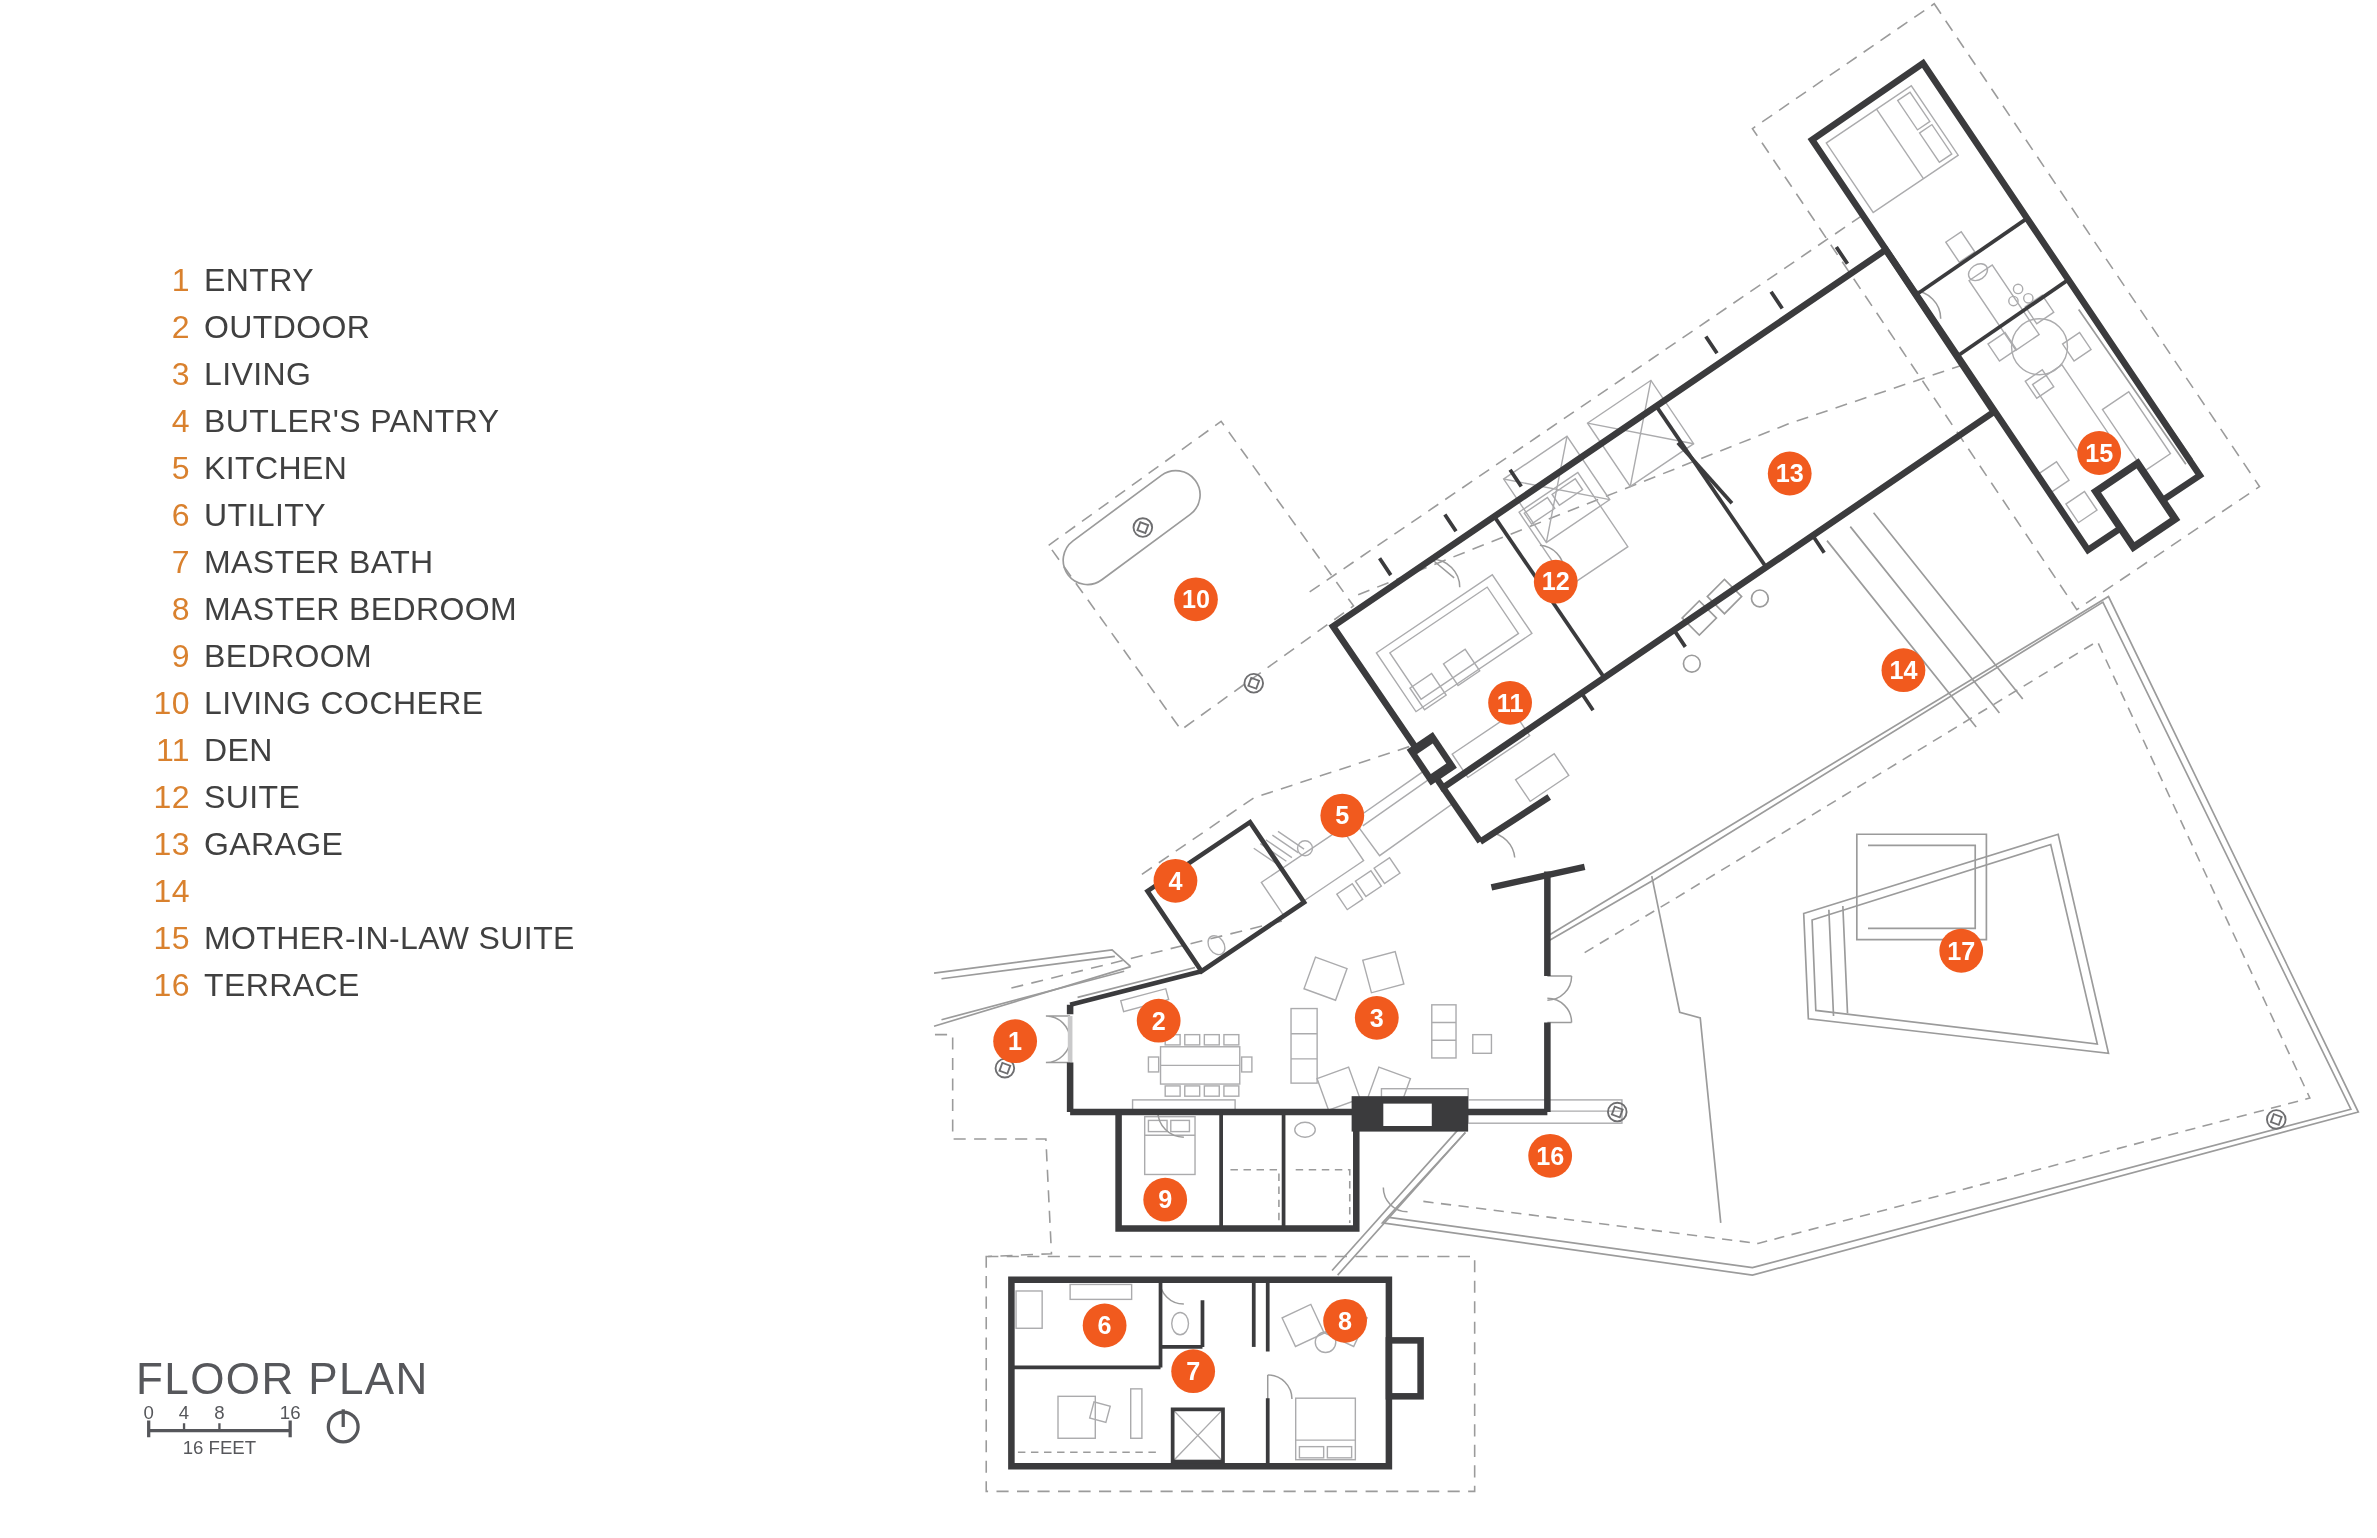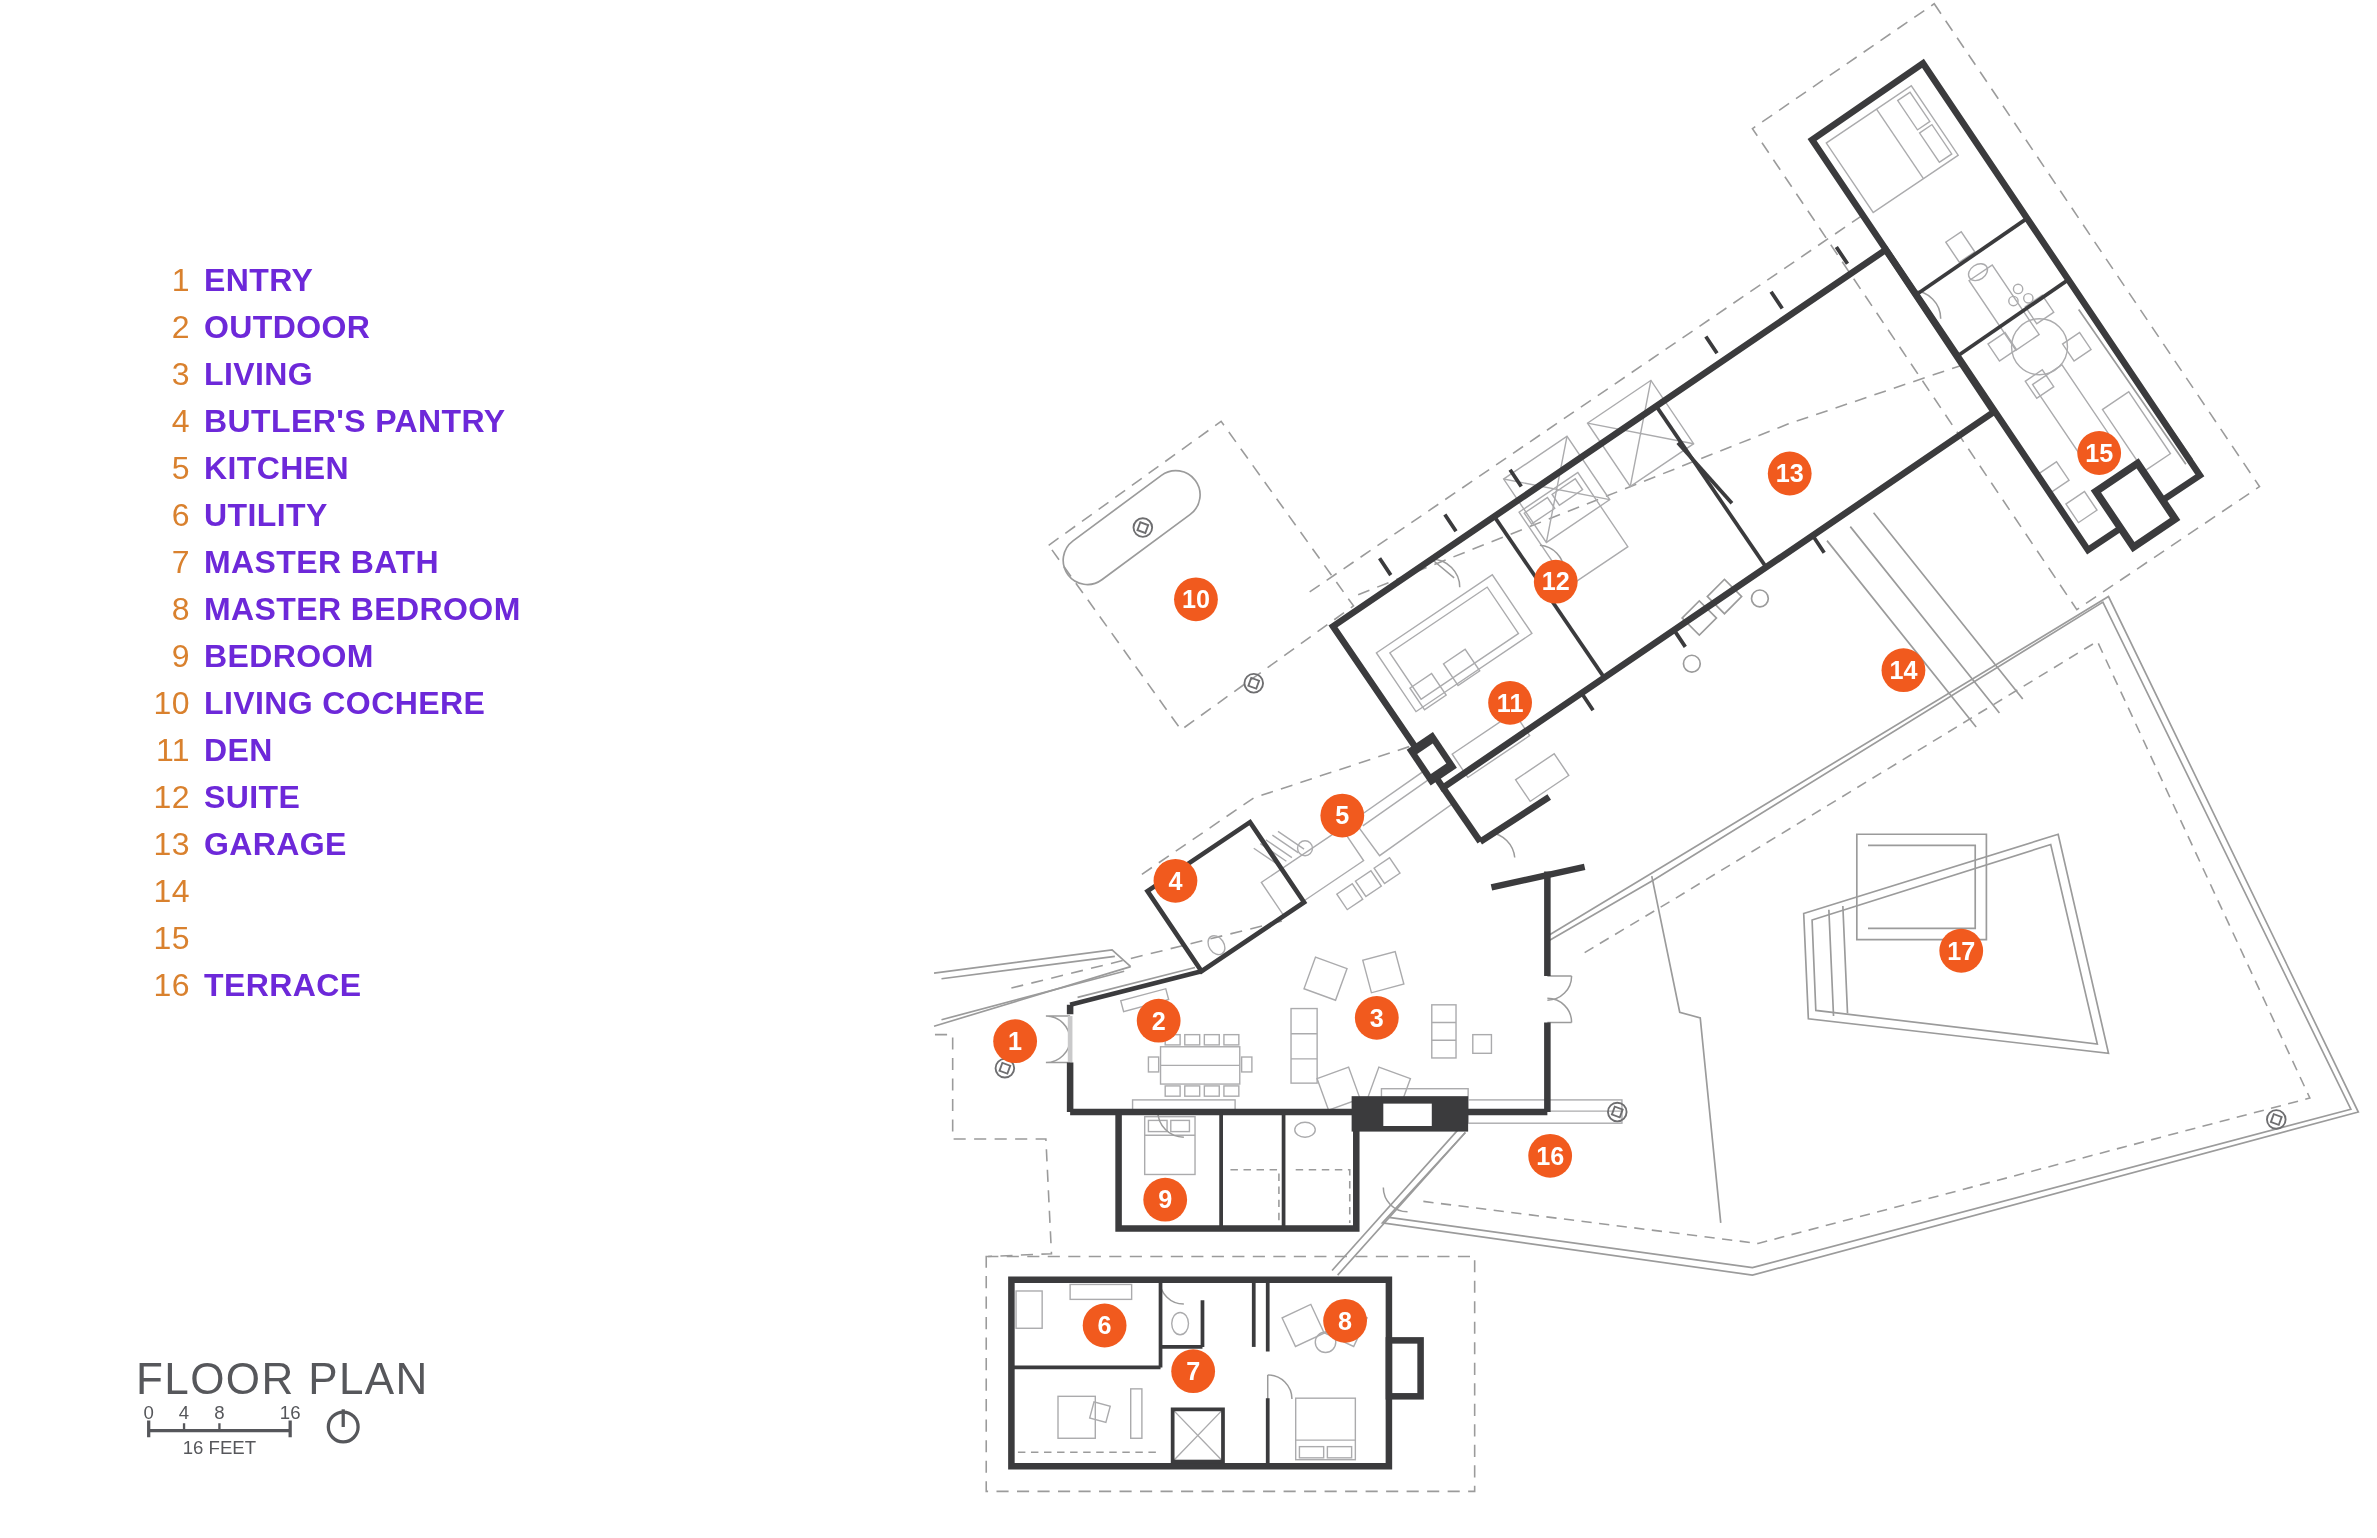--- a/index.html
+++ b/index.html
@@ -6,21 +6,21 @@
   .page{position:relative;width:2377px;height:1538px;background:#ffffff;overflow:hidden;
         font-family:"Liberation Sans",sans-serif;color:#56575B;}
   svg{display:block;}
   .plan-svg{position:absolute;left:0;top:0;}
   
   .legend{position:absolute;left:138px;top:257px;}
   .legend-row{display:flex;align-items:baseline;height:47px;line-height:47px;
               font-size:32px;letter-spacing:0.4px;}
   .legend-row .num{display:inline-block;width:52px;text-align:right;margin-right:14px;
                    color:#D9812E;}
-  .legend-row .lab{color:#6d28d9;font-weight:bold;}
+  .legend-row .lab{color:#404040;}
   
   .title{position:absolute;left:136px;top:1354px;font-size:44px;letter-spacing:1.4px;color:#56575B;text-align:right;}
   .scalebar{position:absolute;left:131px;top:1396px;}
 </style>
 </head>
 <body>
 
 <div class="page">
 
   <svg class="plan-svg" width="2377" height="1538" viewBox="0 0 2550 1650">
@@ -397,20 +397,21 @@
         </div>
         <div class="legend-row">
           <span class="num">13</span>
           <span class="lab">GARAGE</span>
         </div>
         <div class="legend-row">
           <span class="num">14</span>
         </div>
         <div class="legend-row">
           <span class="num">15</span>
+          <span class="lab">MOTHER-IN-LAW SUITE</span>
         </div>
         <div class="legend-row">
           <span class="num">16</span>
           <span class="lab">TERRACE</span>
         </div>
       </div>
   </div>
 
   <div class="title">FLOOR PLAN</div>
 

